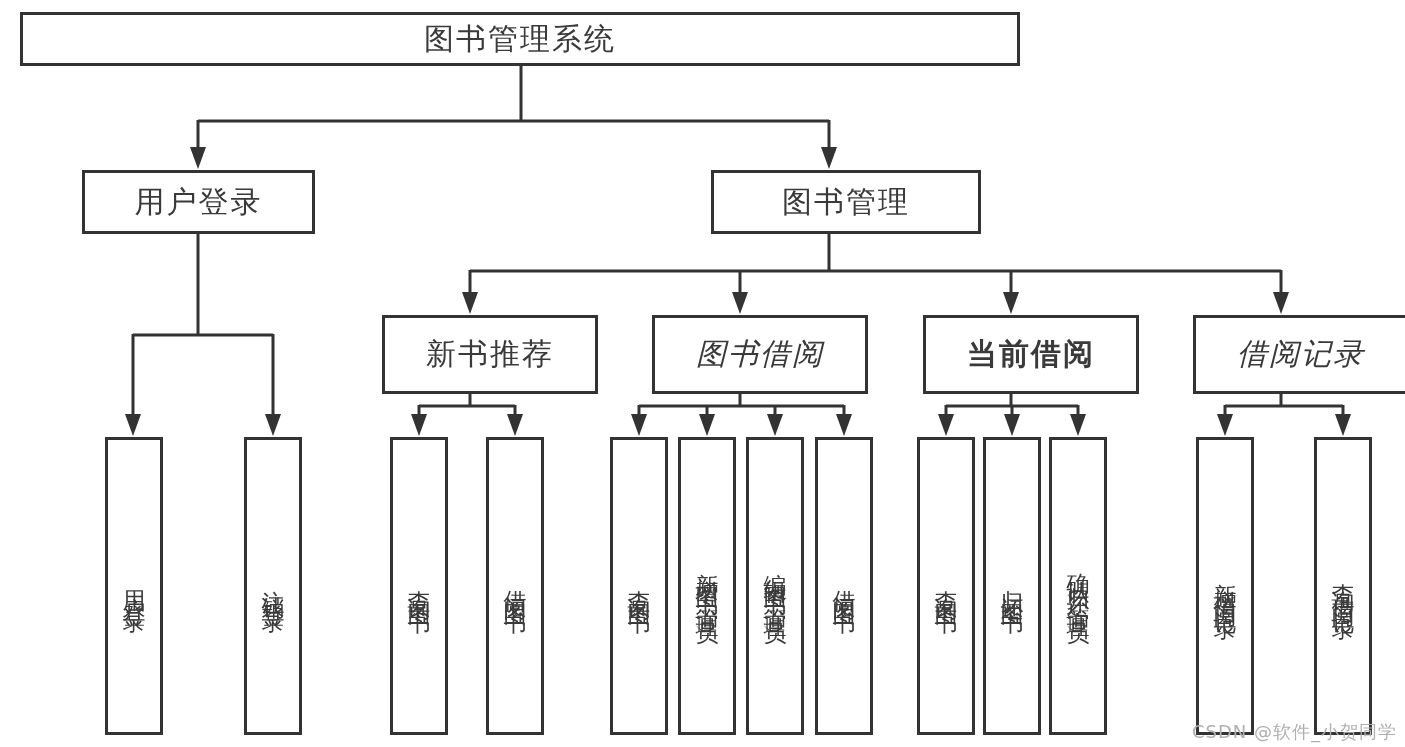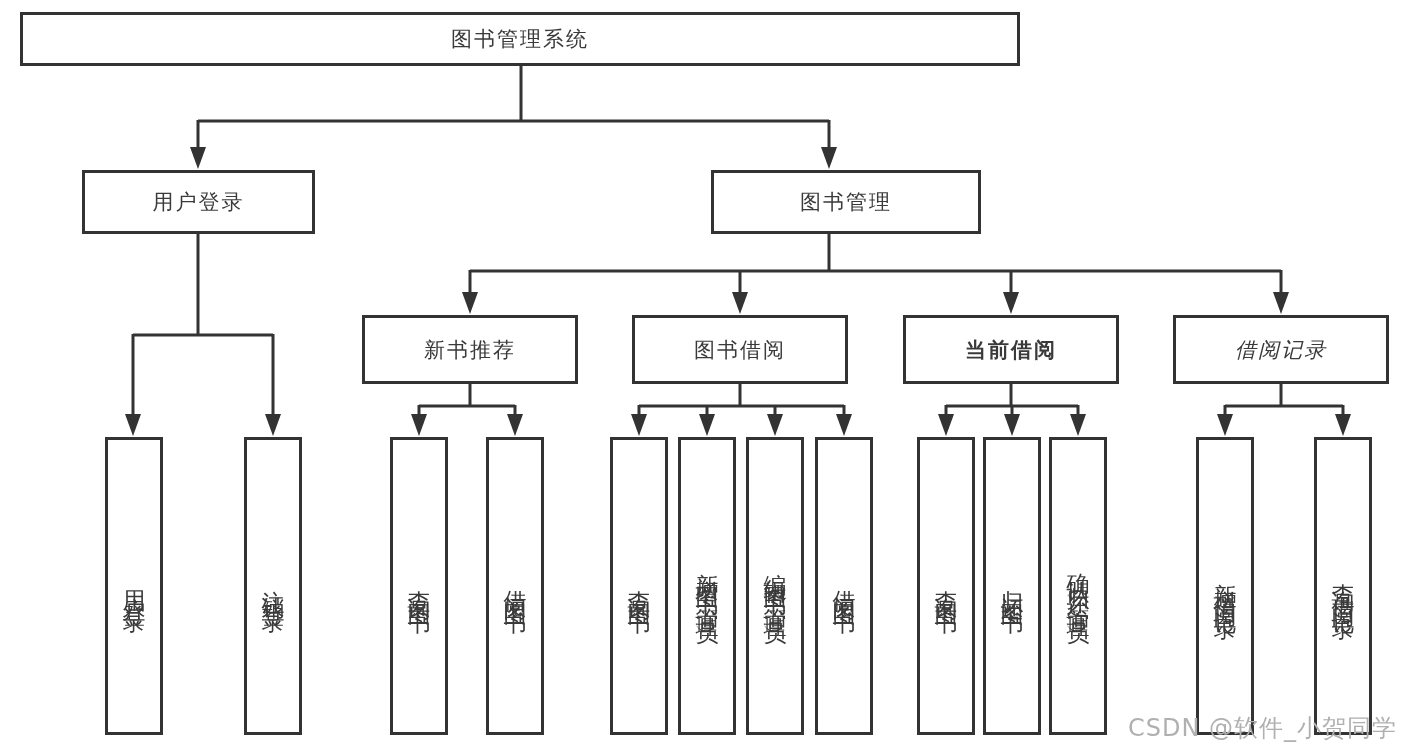--- a/index.html
+++ b/index.html
@@ -23,32 +23,32 @@
   }
   .node {
     position: absolute;
     box-sizing: border-box;
     border: 3px solid #333333;
     background: #ffffff;
     display: flex;
     align-items: center;
     justify-content: center;
     color: #3a3a3a;
-    font-size: 21px;
+    font-size: 30px;
     letter-spacing: 2px;
     white-space: nowrap;
   }
   .node.root {
     left: 20px; top: 12px; width: 1000px; height: 54px;
   }
   .node.lvl2-a { left: 82px;  top: 170px; width: 233px; height: 64px; }
   .node.lvl2-b { left: 711px; top: 170px; width: 270px; height: 64px; }
-  .node.lvl3 { top: 315px; height: 69px; width: 216px; }
+  .node.lvl3 { top: 315px; height: 79px; width: 216px; margin-left: 20px; }
   .node.l3-1 { left: 362px; }
-  .node.l3-2 { left: 632px; }
+  .node.l3-2 { left: 632px; font-style: italic; }
   .node.l3-3 { left: 903px; font-weight: bold; }
   .node.l3-4 { left: 1173px; font-style: italic; }
   .node.leaf {
     top: 437px;
     width: 58px;
     height: 298px;
     writing-mode: vertical-rl;
     text-orientation: mixed;
     letter-spacing: 7px;
     font-size: 23px;
@@ -64,21 +64,21 @@
   .leaf.p8  { left: 815px; }
   .leaf.p9  { left: 917px; }
   .leaf.p10 { left: 983px; }
   .leaf.p11 { left: 1049px; }
   .leaf.p12 { left: 1196px; }
   .leaf.p13 { left: 1314px; }
   .watermark {
     position: absolute;
     right: 8px;
     bottom: 3px;
-    font-size: 24px;
+    font-size: 18px;
     color: #b0b0b0;
     letter-spacing: 1px;
     z-index: 5;
     white-space: nowrap;
   }
 </style>
 </head>
 <body>
 
 <div class="stage">

